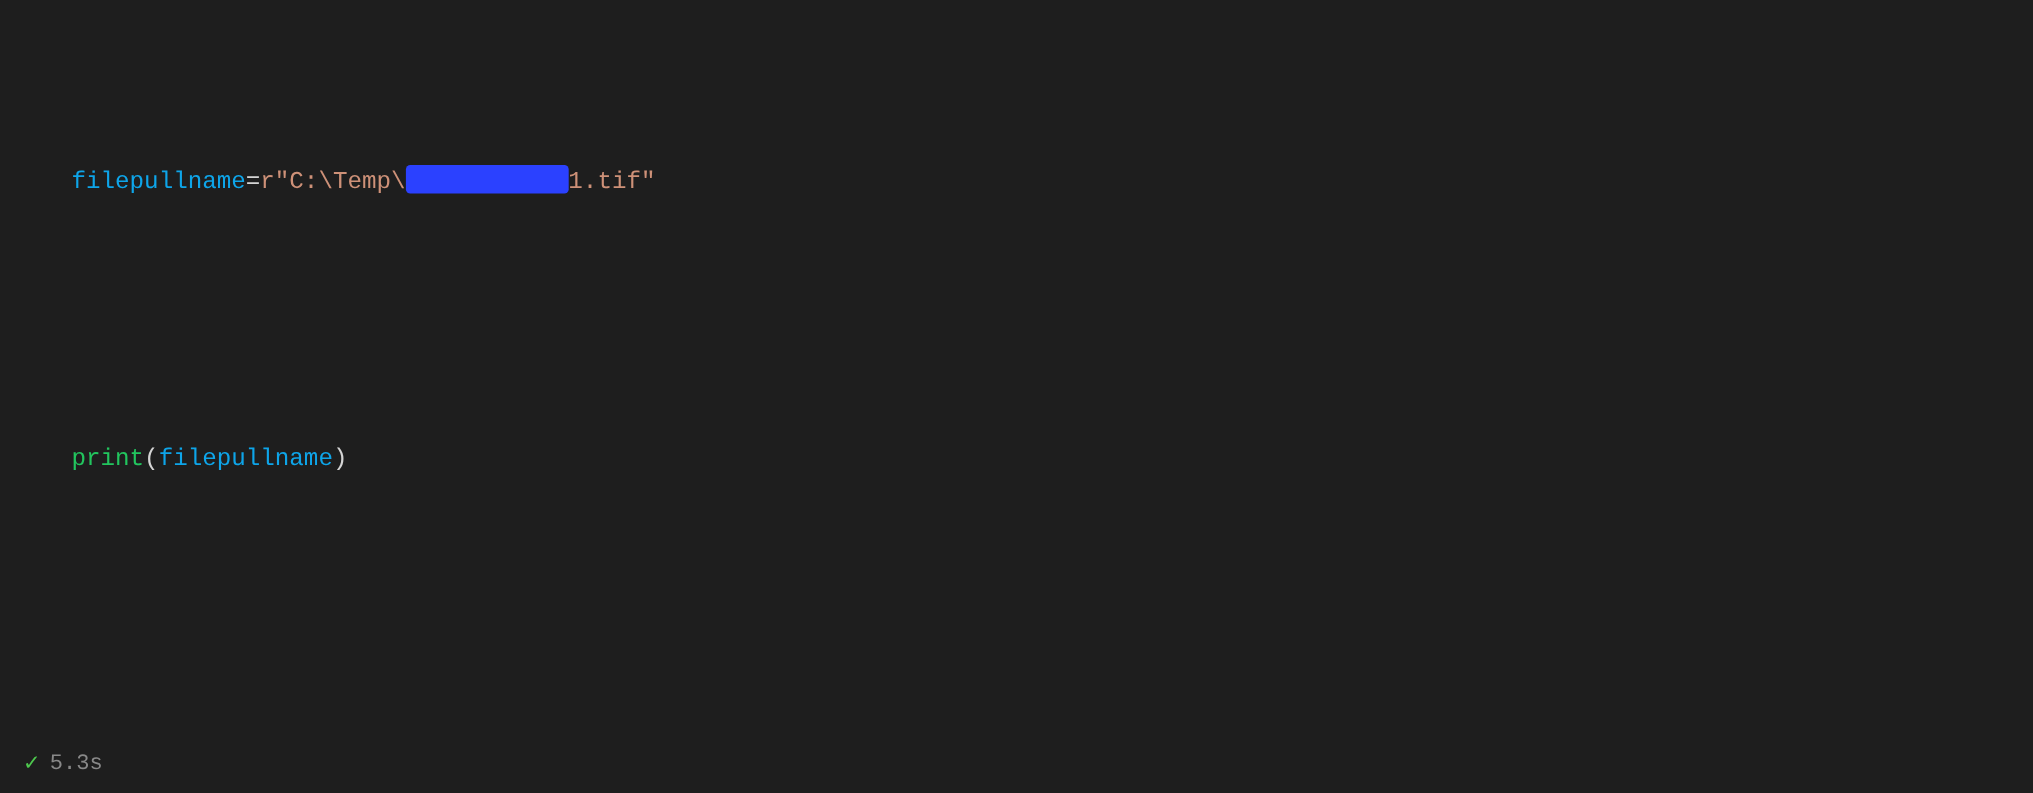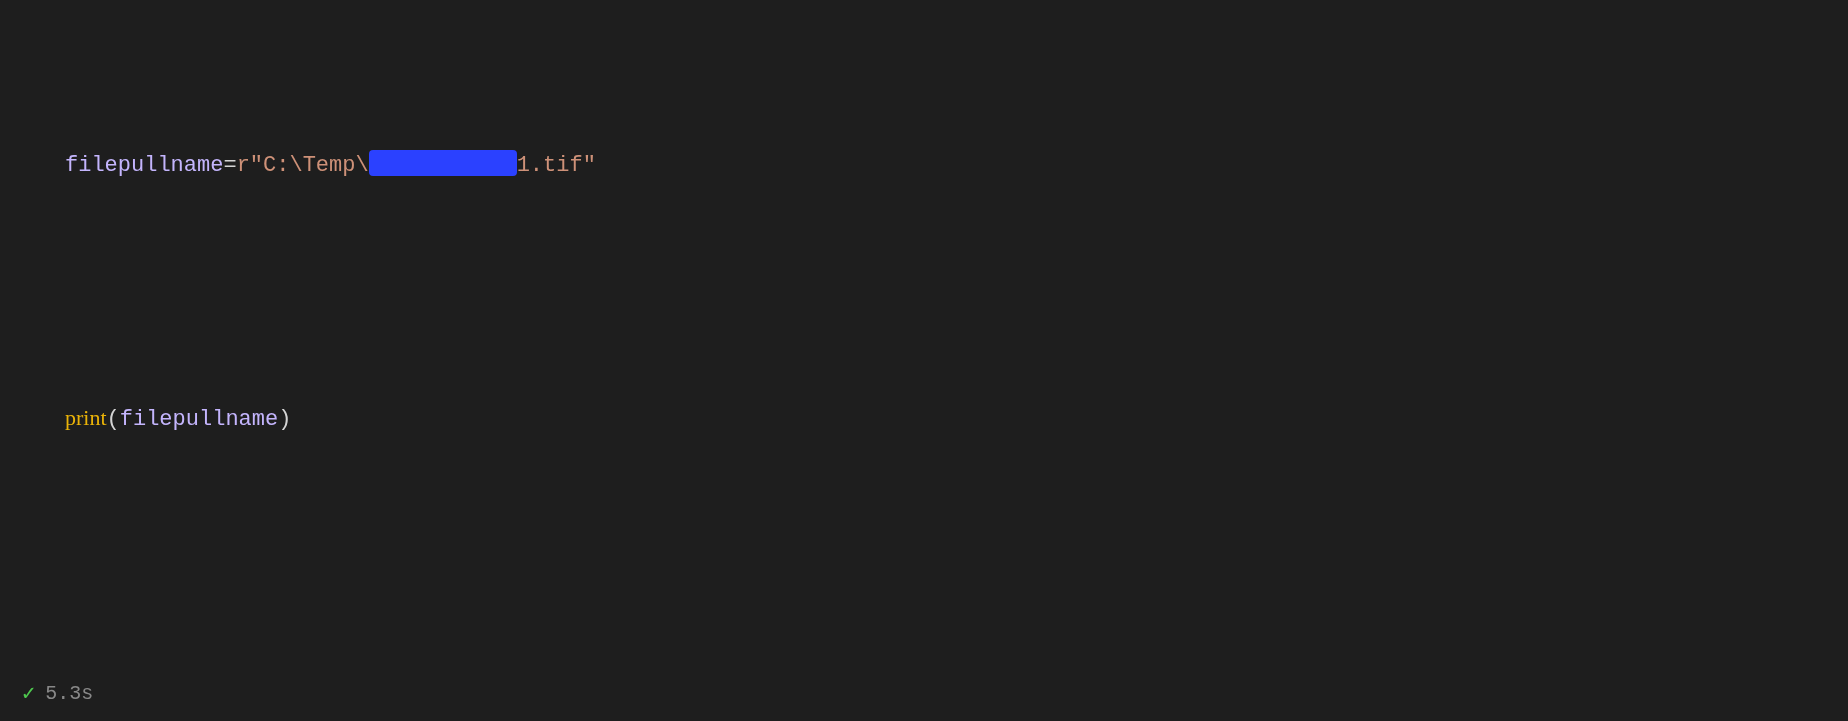--- a/index.html
+++ b/index.html
@@ -14,22 +14,22 @@
     position: relative;
     font-family: Consolas, "Courier New", monospace;
     font-size: 22px;
     line-height: 36px;
     color: #d4d4d4;
     padding: 4px 0 4px 65px;
     white-space: pre;
   }
   .line { position: relative; height: 36px; }
   .tok { display: inline; }   
-  .var  { color: #c4b5fd; }   
-  .fn   { color: #eab308; font-family: Liberation Serif, serif; }   
+  .var  { color: #0ea5e9; }   
+  .fn   { color: #22c55e; }   
   .str  { color: #ce9178; }   
   .pun  { color: #d4d4d4; }
 
   
   .redact {
     display: inline-block;
     width: 148px;
     height: 26px;
     background: #2b41ff;
     vertical-align: middle;

